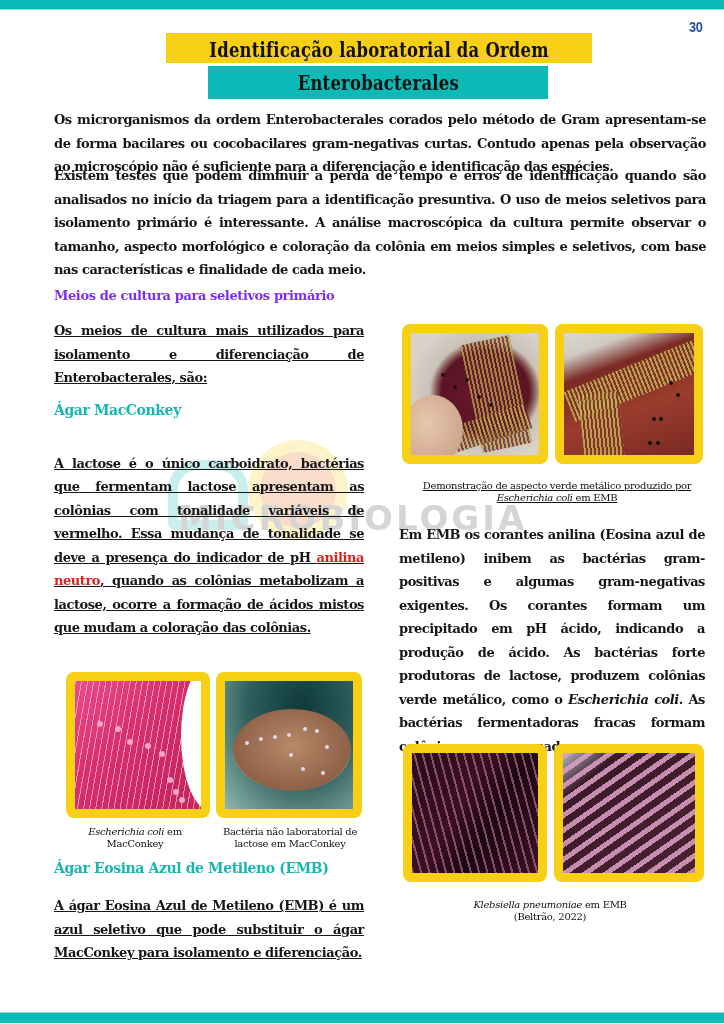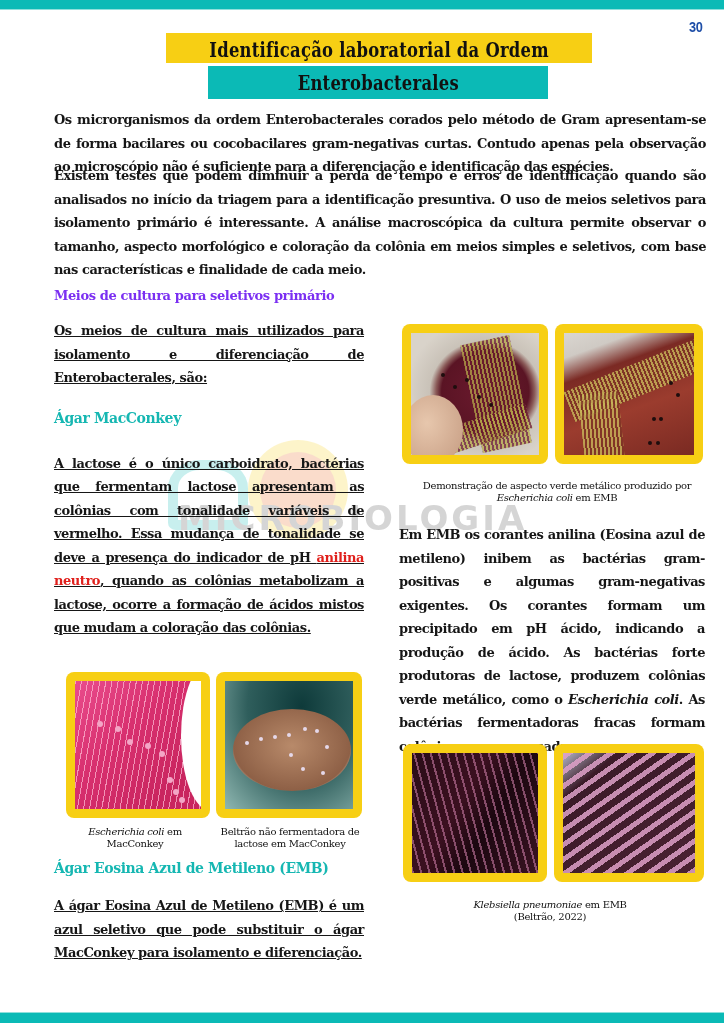--- a/index.html
+++ b/index.html
@@ -17,21 +17,21 @@
 
     .para { position: absolute; font-family: "DejaVu Serif", serif; font-weight: bold; font-size: 13px; line-height: 23.5px; color: #161616; text-align: justify; letter-spacing: -0.45px; word-spacing: 0px; }
     .para-full { left: 54px; width: 652px; }
     .para-intro1 { top: 108px; }
     .para-intro2 { top: 164px; }
 
     .section-head-purple { position: absolute; left: 54px; top: 288px; font-family: "DejaVu Serif", serif; font-weight: bold; font-size: 13px; color: #7b2ff2; letter-spacing: -0.4px; }
     .para-left { left: 54px; width: 310px; text-decoration: underline; }
     .para-meios { top: 319px; }
     .section-head-teal { position: absolute; left: 54px; font-family: "DejaVu Serif", serif; font-weight: bold; font-size: 14px; color: #16b7b2; letter-spacing: -0.4px; }
-    .head-mac { top: 402px; margin-top: 8px; }
+    .head-mac { top: 402px; }
     .head-emb { top: 860px; }
     .para-mac { top: 428px; }
     .para-emb-left { top: 894px; }
     .red { color: #e0201c; }
 
     .para-right { left: 399px; width: 306px; }
     .para-emb-right { top: 523px; }
     .italic { font-style: italic; }
 
     
@@ -122,21 +122,21 @@
     <div class="streak" style="left:0px; top:30px; width:150px; height:32px; transform:rotate(-22deg);"></div>
     <div class="streak" style="left:18px; top:60px; width:40px; height:80px; transform:rotate(-6deg);"></div>
     <div class="dot" style="left:105px;top:48px"></div>
       <div class="dot" style="left:112px;top:60px"></div>
     <div class="dot" style="left:88px;top:84px"></div>
       <div class="dot" style="left:95px;top:84px"></div>
     <div class="dot" style="left:84px;top:108px"></div>
       <div class="dot" style="left:92px;top:108px"></div>
   </div>
 </div>
-<div class="caption" style="left:412px; top:480px; width:290px;">
+<div class="caption" style="left:412px; top:480px; width:290px;text-decoration:underline;">
   <span>Demonstração de aspecto verde metálico produzido por</span><br>
   <span class="italic">Escherichia coli</span><span> em EMB</span>
 </div>
 
 <div class="para para-right para-emb-right">
   <span>Em EMB os corantes anilina (Eosina azul de metileno) inibem as bactérias gram-positivas e algumas gram-negativas exigentes. Os corantes formam um precipitado em pH ácido, indicando a produção de ácido. As bactérias forte  produtoras de lactose, produzem colônias verde metálico, como o </span><span class="italic">Escherichia coli</span><span>. As bactérias fermentadoras fracas formam colônias roxas ou rosadas.</span>
 </div>
 
 <div class="frame" style="left:68px; top:674px; width:140px; height:142px;">
   <div class="photo mac-coli">
@@ -163,21 +163,21 @@
     <div class="wcol" style="left:100px;top:64px"></div>
       <div class="wcol" style="left:64px;top:72px"></div>
     <div class="wcol" style="left:76px;top:86px"></div>
       <div class="wcol" style="left:96px;top:90px"></div>
   </div>
 </div>
 <div class="caption" style="left:60px; top:826px; width:150px;">
   <span class="italic">Escherichia coli</span><span> em MacConkey</span>
 </div>
 <div class="caption" style="left:214px; top:826px; width:152px;">
-  <span>Beltrão não fermentadora de</span><br>
+  <span>Bactéria não laboratorial de</span><br>
   <span>lactose em MacConkey</span>
 </div>
 
 <div class="section-head-teal head-emb">Ágar Eosina Azul de Metileno (EMB)</div>
 <p class="para para-left para-emb-left">A ágar Eosina Azul de Metileno (EMB) é um azul seletivo que pode substituir o ágar MacConkey para isolamento e diferenciação.</p>
 
 <div class="frame" style="left:405px; top:746px; width:140px; height:134px;">
   <div class="photo kleb-1">
     <div class="streak" style="left:0; top:0; width:126px; height:120px;"></div>
   </div>

